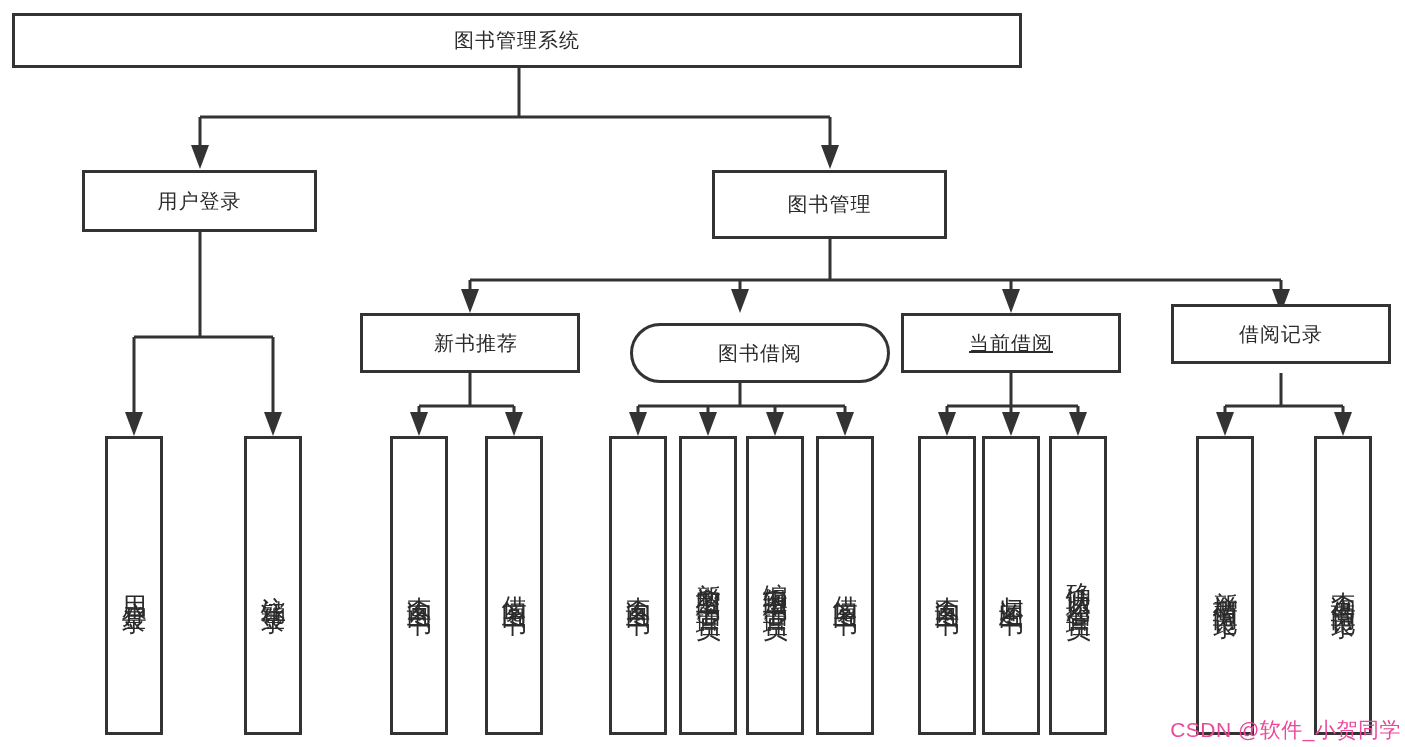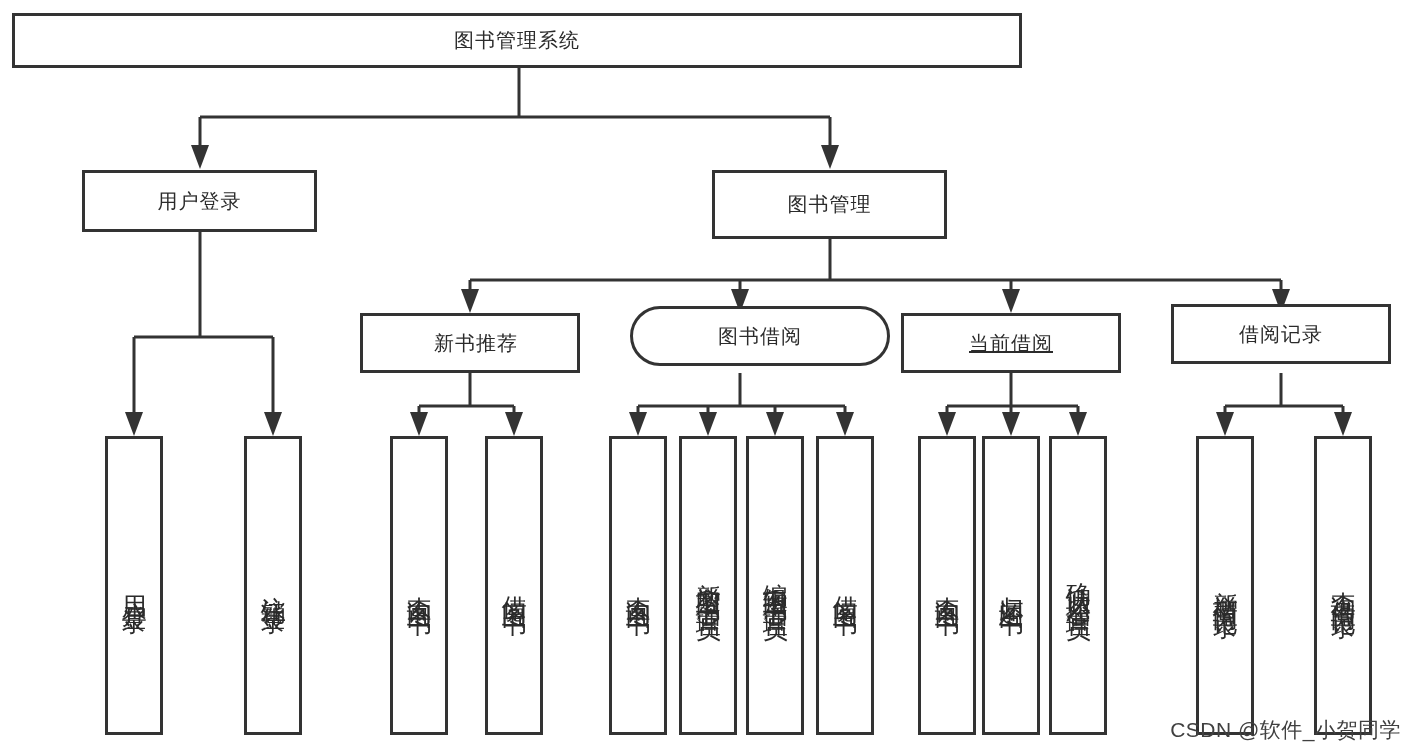--- a/index.html
+++ b/index.html
@@ -27,21 +27,21 @@
     writing-mode: vertical-rl;
     font-size: 25px;
     letter-spacing: 5px;
     line-height: 1.1;
   }
   #watermark {
     position: absolute;
     right: 4px;
     top: 716px;
     z-index: 3;
-    color: #404040;
+    color: #ec4899;
     font-size: 21px;
     letter-spacing: 0.5px;
     white-space: nowrap;
   }
 </style>
 </head>
 <body>
 
 <div id="stage">
 
@@ -81,21 +81,21 @@
       <polygon points="1334,412 1352,412 1343,436"></polygon>
     </g>
   </svg>
 
   <div class="box hbox" style="left:12px; top:13px; width:1010px; height:55px;">图书管理系统</div>
 
   <div class="box hbox" style="left:82px; top:170px; width:235px; height:62px;">用户登录</div>
   <div class="box hbox" style="left:712px; top:170px; width:235px; height:69px;">图书管理</div>
 
   <div class="box hbox" style="left:360px; top:313px; width:220px; height:60px;padding-left:12px;">新书推荐</div>
-  <div class="box hbox" style="left:630px; top:306px; width:260px; height:60px;border-radius:30px;">图书借阅</div>
+  <div class="box hbox" style="left:630px; top:323px; width:260px; height:60px;border-radius:30px;">图书借阅</div>
   <div class="box hbox" style="left:901px; top:313px; width:220px; height:60px;text-decoration:underline;">当前借阅</div>
   <div class="box hbox" style="left:1171px; top:304px; width:220px; height:60px;">借阅记录</div>
 
   <div class="box vbox" style="left:105px; top:436px; width:58px; height:299px;">用户登录</div>
   <div class="box vbox" style="left:244px; top:436px; width:58px; height:299px;">注销登录</div>
 
   <div class="box vbox" style="left:390px; top:436px; width:58px; height:299px;">查询图书</div>
   <div class="box vbox" style="left:485px; top:436px; width:58px; height:299px;">借阅图书</div>
 
   <div class="box vbox" style="left:609px; top:436px; width:58px; height:299px;">查询图书</div>

